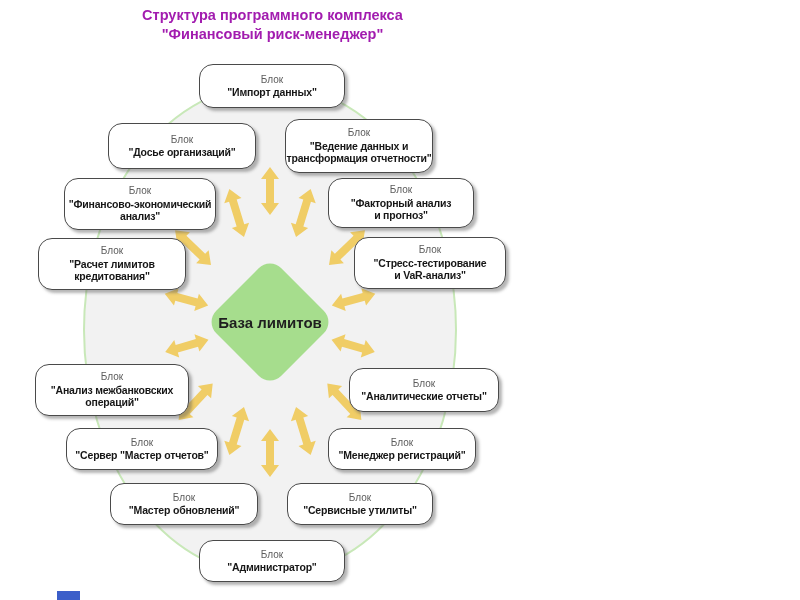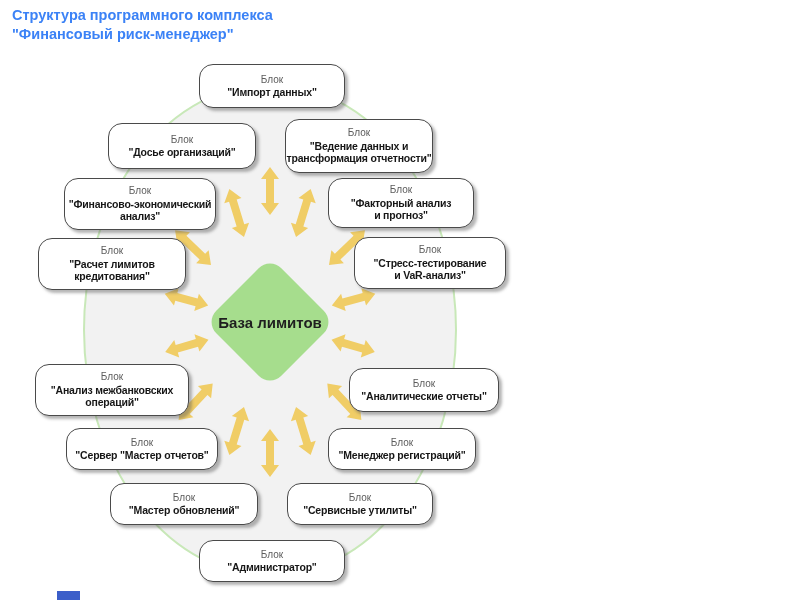--- a/index.html
+++ b/index.html
@@ -2,22 +2,22 @@
 <html><head>
 <meta charset="utf-8">
 <style>
   html,body{margin:0;padding:0;background:#ffffff;}
   .stage{
     position:relative;width:800px;height:600px;background:#ffffff;overflow:hidden;
     font-family:"Liberation Sans",sans-serif;
   }
   .layer{position:absolute;left:0;top:0;}
   .title{
-    position:absolute;top:6px;left:12px;width:545px;
-    font-weight:bold;font-size:14.5px;line-height:19px;color:#3b82f6;
+    position:absolute;top:6px;left:0;width:545px;text-align:center;
+    font-weight:bold;font-size:14.5px;line-height:19px;color:#a21caf;
   }
   .block{
     position:absolute;background:#ffffff;border:1.6px solid #4a4a4a;border-radius:14px;
     box-shadow:3px 3px 3px rgba(90,90,90,0.45);
     display:flex;flex-direction:column;align-items:center;justify-content:center;
     text-align:center;box-sizing:border-box;padding:6px 3px;
   }
   .block .prefix{font-size:10px;line-height:12.5px;color:#5c5c5c;}
   .block .line{font-size:10.5px;line-height:12.5px;font-weight:bold;color:#161616;white-space:nowrap;letter-spacing:-0.2px;}
   .center-label{

